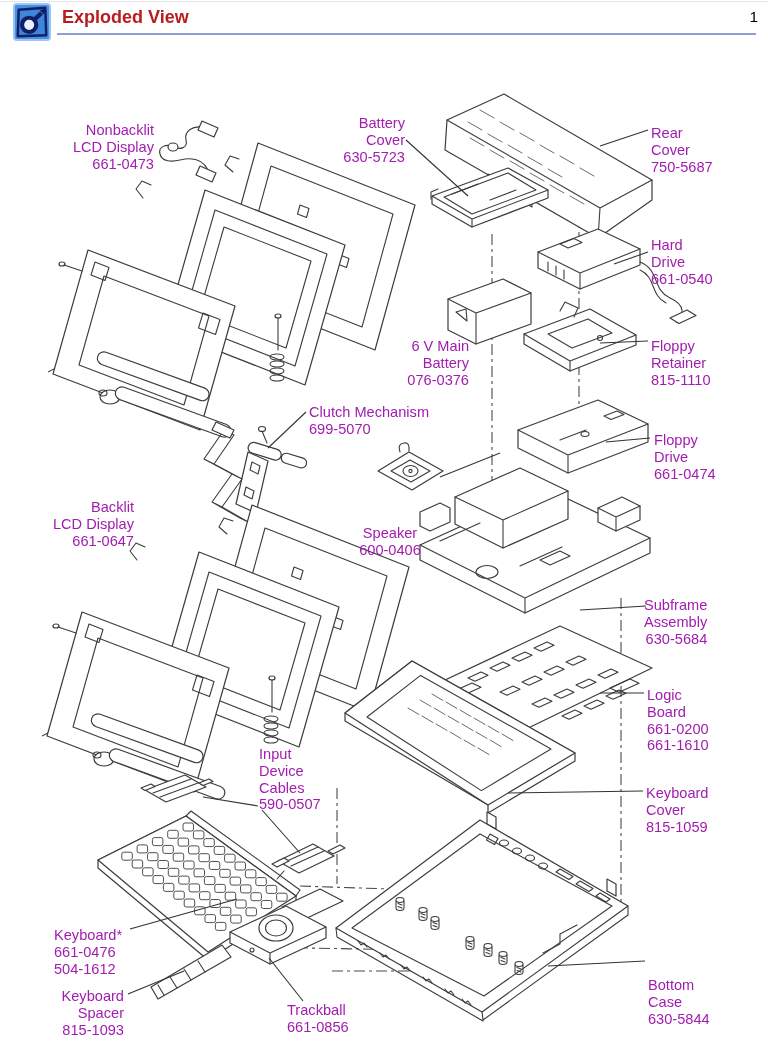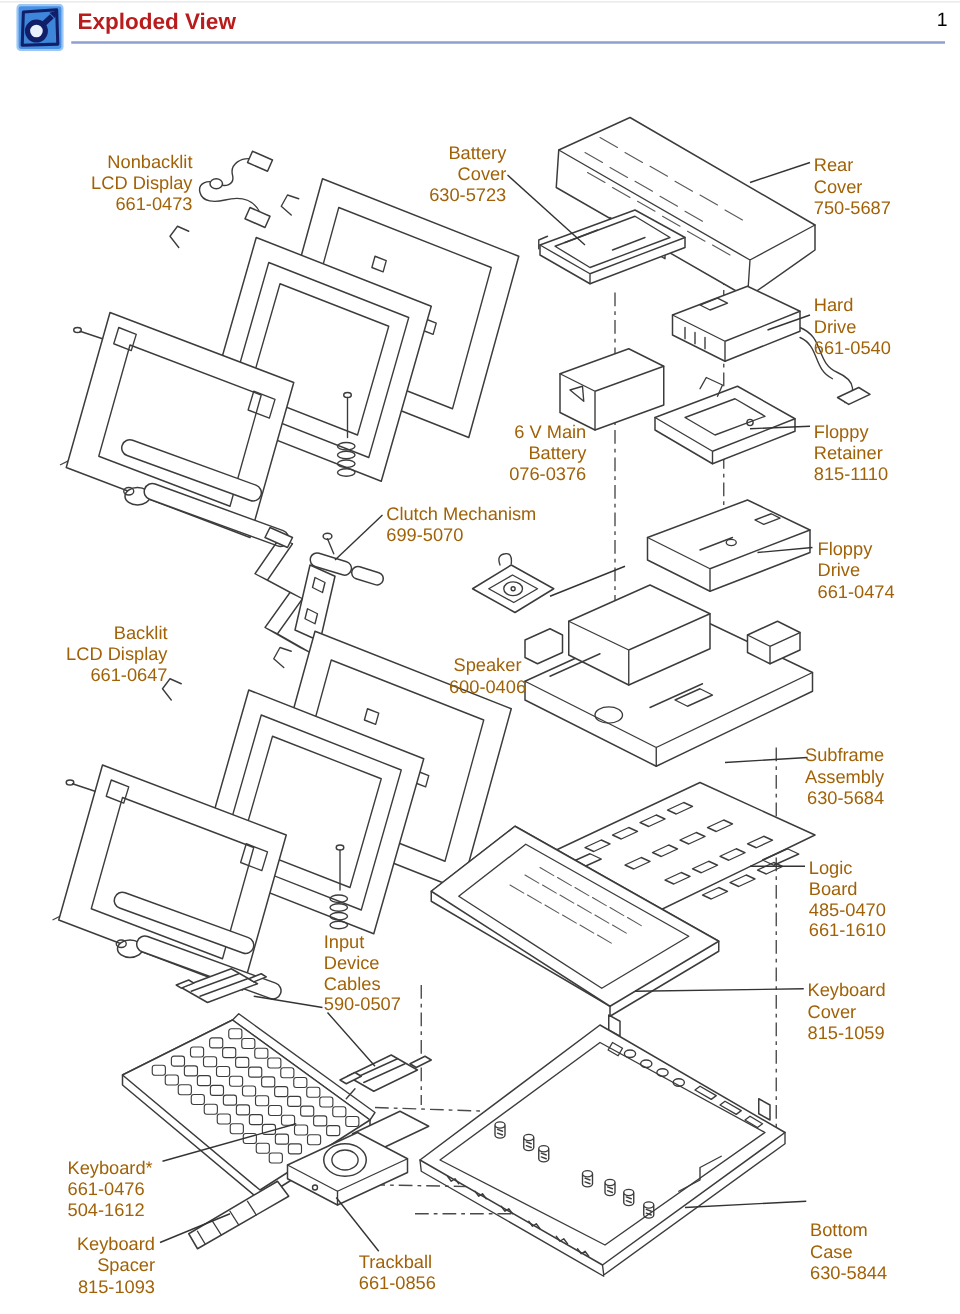--- a/index.html
+++ b/index.html
@@ -4,21 +4,21 @@
 <style>
   html,body{margin:0;padding:0;background:#fff;}
   .page{position:relative;width:768px;height:1051px;background:#fff;overflow:hidden;
         font-family:"Liberation Sans",sans-serif;color:#111;}
   .topedge{position:absolute;top:1px;left:0;width:100%;height:1px;background:#e6e6e6;}
   .hdr-icon{position:absolute;left:13px;top:3px;width:38px;height:38px;}
   .hdr-title{position:absolute;left:62px;top:7px;font-size:18px;font-weight:bold;color:#b91c1c;}
   .hdr-page{position:absolute;right:10px;top:8px;font-size:15.5px;color:#000;}
   .hdr-rule{position:absolute;top:33px;left:57px;width:699px;height:2px;background:#8f9fd2;}
   .art{position:absolute;top:0;left:0;width:768px;height:1051px;}
-  .lb{position:absolute;font-size:14.6px;line-height:1.15;white-space:pre-line;color:#a16207;z-index:3;}
+  .lb{position:absolute;font-size:14.6px;line-height:1.15;white-space:pre-line;color:#a21caf;z-index:3;}
   .ra{text-align:right;} .ca{text-align:center;}
   
   .f{fill:#fff;stroke:#3c3c3c;stroke-width:1.2;stroke-linejoin:round;}
   .s{fill:none;stroke:#3c3c3c;stroke-width:1.1;stroke-linejoin:round;stroke-linecap:round;}
   .h{fill:none;stroke:#5a5a5a;stroke-width:0.9;stroke-linecap:round;}
   .dd{fill:none;stroke:#4a4a4a;stroke-width:1.1;stroke-dasharray:11 4 3 4;}
   .ld{fill:none;stroke:#333;stroke-width:1.1;}
   .k{fill:#fff;stroke:#3c3c3c;stroke-width:0.9;}
 </style>
 </head>
@@ -314,21 +314,21 @@
 Drive
 661-0474</div>
   <div class="lb ra" style="right:634px;top:499px;">Backlit
 LCD Display
 661-0647</div>
   <div class="lb" style="left:644px;top:597px;text-align:right;">Subframe
 Assembly
 630-5684</div>
   <div class="lb" style="left:647px;top:687px;">Logic
 Board
-485-0470
+661-0200
 661-1610</div>
   <div class="lb" style="left:646px;top:785px;">Keyboard
 Cover
 815-1059</div>
   <div class="lb" style="left:259px;top:746px;">Input
 Device
 Cables
 590-0507</div>
   <div class="lb" style="left:54px;top:927px;">Keyboard*
 661-0476

